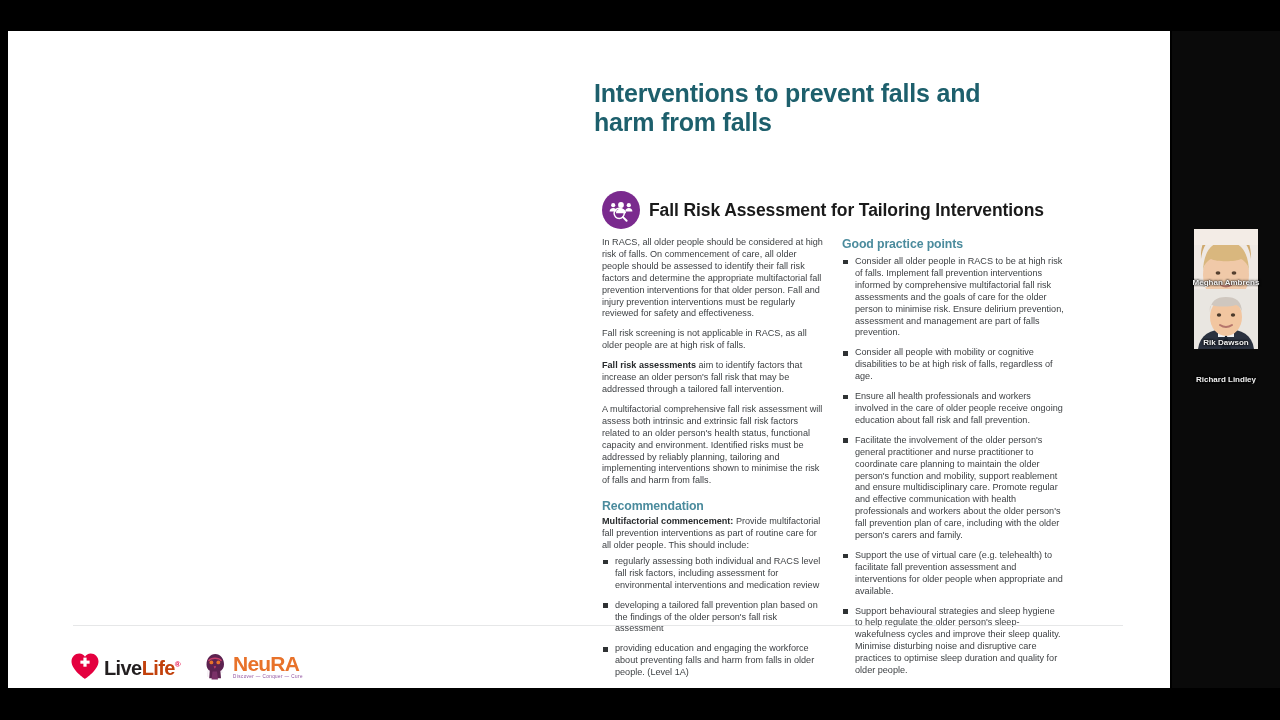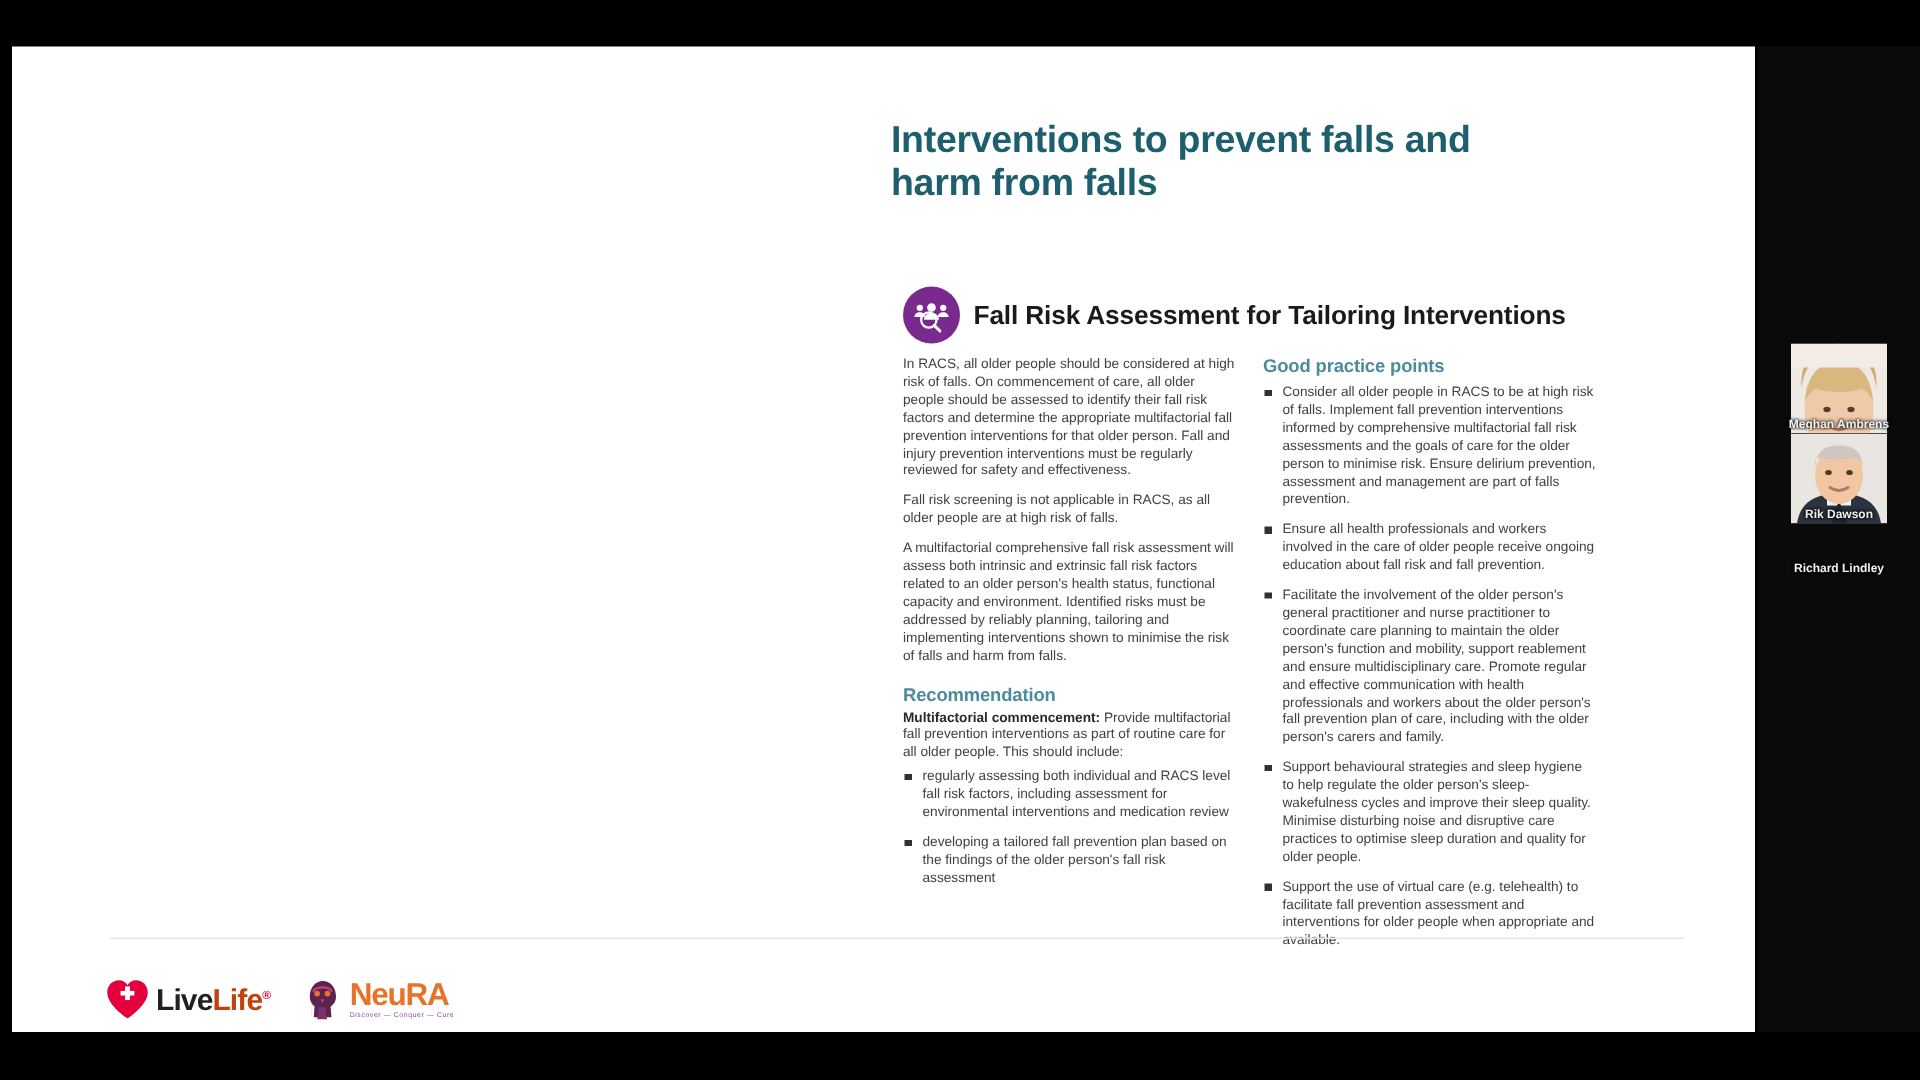--- a/index.html
+++ b/index.html
@@ -109,39 +109,42 @@
           <circle cx="11.2" cy="16.3" r="5.1" fill="none" stroke="#ffffff" stroke-width="1.5"></circle>
           <line x1="15" y1="20.1" x2="18.6" y2="23.7" stroke="#ffffff" stroke-width="2" stroke-linecap="round"></line>
         </svg>
       </span>
       <span class="sec-title">Fall Risk Assessment for Tailoring Interventions</span>
     </div>
 
     <div class="col col-left">
       <p>In RACS, all older people should be considered at high risk of falls. On commencement of care, all older people should be assessed to identify their fall risk factors and determine the appropriate multifactorial fall prevention interventions for that older person. Fall and injury prevention interventions must be regularly reviewed for safety and effectiveness.</p>
       <p>Fall risk screening is not applicable in RACS, as all older people are at high risk of falls.</p>
+      <p><b>Fall risk assessments</b><span> aim to identify factors that increase an older person's fall risk that may be addressed through a tailored fall intervention.</span></p>
       <p>A multifactorial comprehensive fall risk assessment will assess both intrinsic and extrinsic fall risk factors related to an older person's health status, functional capacity and environment. Identified risks must be addressed by reliably planning, tailoring and implementing interventions shown to minimise the risk of falls and harm from falls.</p>
 
       <div class="subhead mt">Recommendation</div>
       <p style="margin-bottom:4px;"><b>Multifactorial commencement:</b><span> Provide multifactorial fall prevention interventions as part of routine care for all older people. This should include:</span></p>
 
       <ul class="bullets">
         <li>regularly assessing both individual and RACS level fall risk factors, including assessment for environmental interventions and medication review</li>
         <li>developing a tailored fall prevention plan based on the findings of the older person's fall risk assessment</li>
+        <li>providing education and engaging the workforce about preventing falls and harm from falls in older people. (Level 1A)</li>
       </ul>
     </div>
 
     <div class="col col-right">
       <div class="subhead">Good practice points</div>
       <ul class="bullets">
         <li>Consider all older people in RACS to be at high risk of falls. Implement fall prevention interventions informed by comprehensive multifactorial fall risk assessments and the goals of care for the older person to minimise risk. Ensure delirium prevention, assessment and management are part of falls prevention.</li>
+        <li>Consider all people with mobility or cognitive disabilities to be at high risk of falls, regardless of age.</li>
         <li>Ensure all health professionals and workers involved in the care of older people receive ongoing education about fall risk and fall prevention.</li>
         <li>Facilitate the involvement of the older person's general practitioner and nurse practitioner to coordinate care planning to maintain the older person's function and mobility, support reablement and ensure multidisciplinary care. Promote regular and effective communication with health professionals and workers about the older person's fall prevention plan of care, including with the older person's carers and family.</li>
+        <li>Support the use of virtual care (e.g. telehealth) to facilitate fall prevention assessment and interventions for older people when appropriate and available.</li>
         <li>Support behavioural strategies and sleep hygiene to help regulate the older person's sleep-wakefulness cycles and improve their sleep quality. Minimise disturbing noise and disruptive care practices to optimise sleep duration and quality for older people.</li>
-        <li>Support the use of virtual care (e.g. telehealth) to facilitate fall prevention assessment and interventions for older people when appropriate and available.</li>
       </ul>
     </div>
 
     <div class="divider"></div>
 
     <div class="logos">
 
       <div class="livelife">
         <span class="ll-heart">
           <svg width="30" height="28" viewBox="0 0 30 28" aria-hidden="true">

